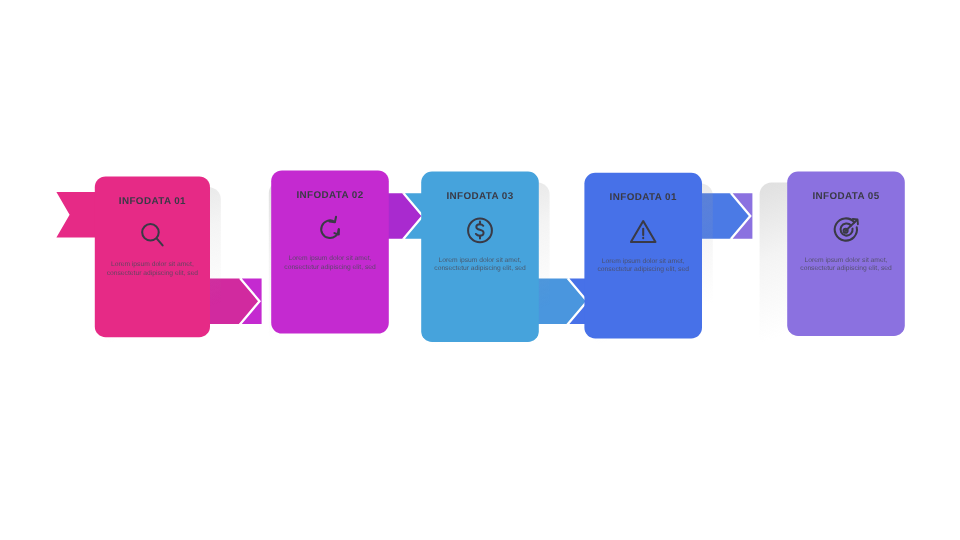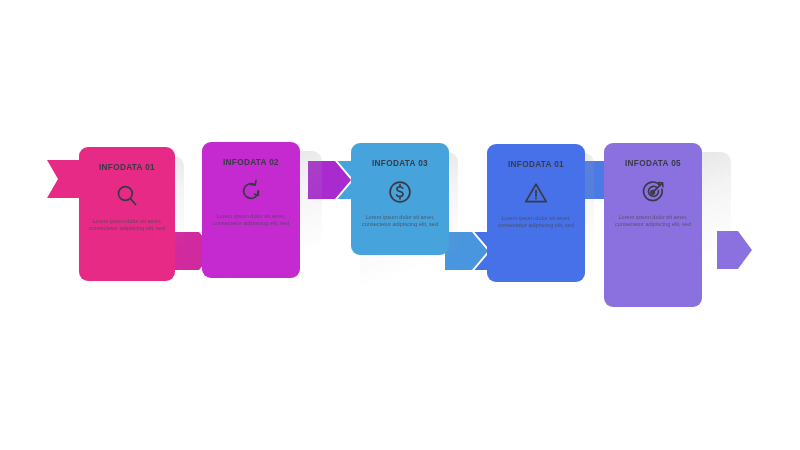--- a/index.html
+++ b/index.html
@@ -144,33 +144,33 @@
     <div class="card-title">INFODATA 01</div>
     <div class="card-icon">
       <svg viewBox="0 0 32 32" fill="none" stroke="#3a3a46" stroke-width="2.1" stroke-linecap="round">
         <circle cx="14" cy="13" r="8.5"></circle>
         <line x1="20.3" y1="19.3" x2="26.5" y2="26.5"></line>
       </svg>
     </div>
     <div class="card-desc">Lorem ipsum dolor sit amet, consectetur adipiscing elit, sed</div>
   </div>
 
-  <div class="card" style="left:202px; top:142px; width:98px; height:136px; background:#C42AD0;">
+  <div class="card" style="left:226px; top:142px; width:98px; height:136px; background:#C42AD0;">
     <div class="card-title">INFODATA 02</div>
     <div class="card-icon">
       <svg viewBox="0 0 32 32" fill="none" stroke="#3a3a46" stroke-width="2.1" stroke-linecap="round">
         <path d="M25 16 a9 9 0 1 1 -4.2 -7.6"></path>
         <path d="M22.2 3.2 L21.0 8.8 L15.4 8.0" stroke-linejoin="round"></path>
         <path d="M25 16 L25 21.5 L20.5 20.0" stroke-linejoin="round"></path>
       </svg>
     </div>
     <div class="card-desc">Lorem ipsum dolor sit amet, consectetur adipiscing elit, sed</div>
   </div>
 
-  <div class="card" style="left:351px; top:143px; width:98px; height:112px; background:#46A3DC;">
+  <div class="card" style="left:351px; top:143px; width:98px; height:142px; background:#46A3DC;">
     <div class="card-title">INFODATA 03</div>
     <div class="card-icon">
       <svg viewBox="0 0 32 32" fill="none" stroke="#3a3a46" stroke-width="2.1" stroke-linecap="round">
         <circle cx="16" cy="16" r="12.2"></circle>
         <path d="M19.4 11.3 c-0.9-1.2-2.2-1.7-3.6-1.7 -2.0 0-3.6 1.1-3.6 2.8 0 1.7 1.4 2.4 3.6 2.9 2.3 0.5 3.9 1.3 3.9 3.2 0 1.9-1.8 3.0-3.9 3.0 -1.7 0-3.1-0.6-4.0-1.9" stroke-width="2.0"></path>
         <line x1="16" y1="7.0" x2="16" y2="9.6"></line>
         <line x1="16" y1="21.6" x2="16" y2="24.4"></line>
       </svg>
     </div>
     <div class="card-desc">Lorem ipsum dolor sit amet, consectetur adipiscing elit, sed</div>
@@ -181,21 +181,21 @@
     <div class="card-icon">
       <svg viewBox="0 0 32 32" fill="none" stroke="#3a3a46" stroke-width="2.1" stroke-linecap="round" stroke-linejoin="round">
         <path d="M16 5.2 L28.6 26.6 L3.4 26.6 Z"></path>
         <line x1="16" y1="13.0" x2="16" y2="19.6"></line>
         <line x1="16" y1="22.4" x2="16" y2="22.9"></line>
       </svg>
     </div>
     <div class="card-desc">Lorem ipsum dolor sit amet, consectetur adipiscing elit, sed</div>
   </div>
 
-  <div class="card" style="left:604px; top:143px; width:98px; height:164px; background:#8B71E0;">
+  <div class="card" style="left:656px; top:143px; width:98px; height:137px; background:#8B71E0;">
     <div class="card-title">INFODATA 05</div>
     <div class="card-icon">
       <svg viewBox="0 0 32 32" fill="none" stroke="#3a3a46" stroke-width="2.1" stroke-linecap="round" stroke-linejoin="round">
         <path d="M24.6 7.8 a11.4 11.4 0 1 0 2.4 5.0"></path>
         <path d="M21.2 11.0 a6.2 6.2 0 1 0 1.5 3.2"></path>
         <circle cx="15.6" cy="16.4" r="2.1"></circle>
         <line x1="15.6" y1="16.4" x2="27.4" y2="5.2"></line>
         <path d="M23.0 4.4 L27.8 4.8 L28.2 9.6" stroke-width="2.0"></path>
       </svg>
     </div>

